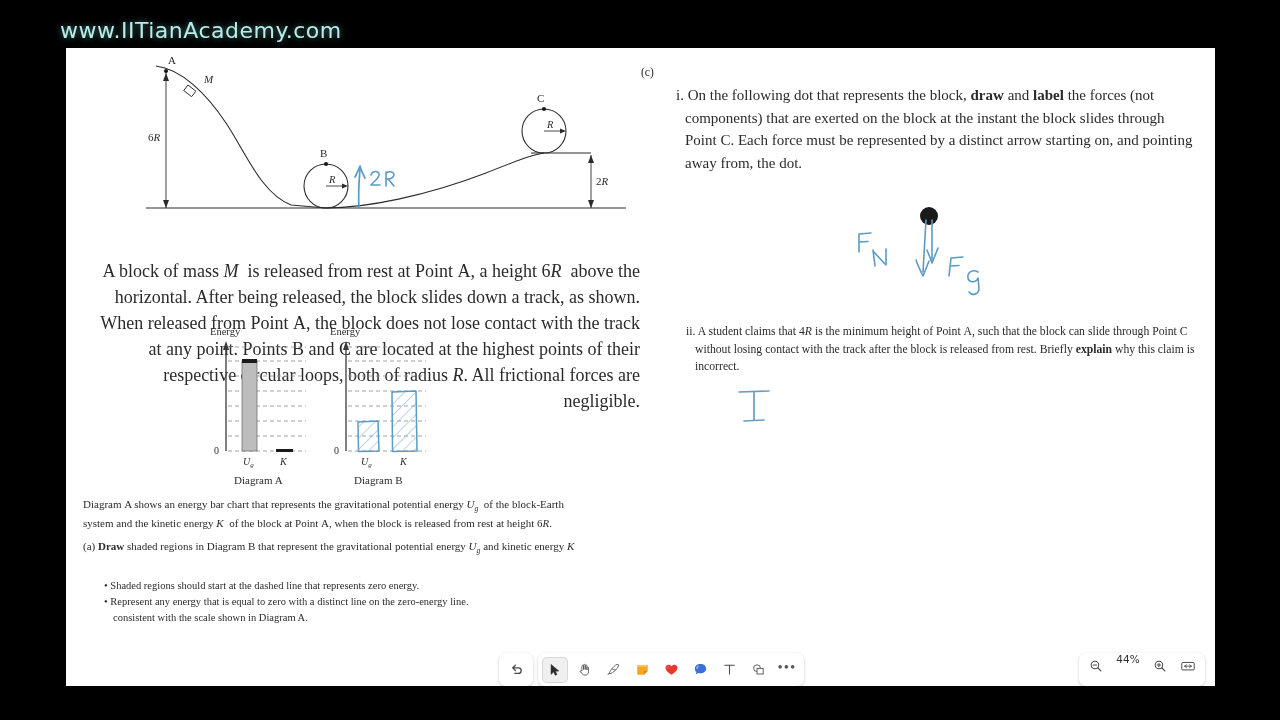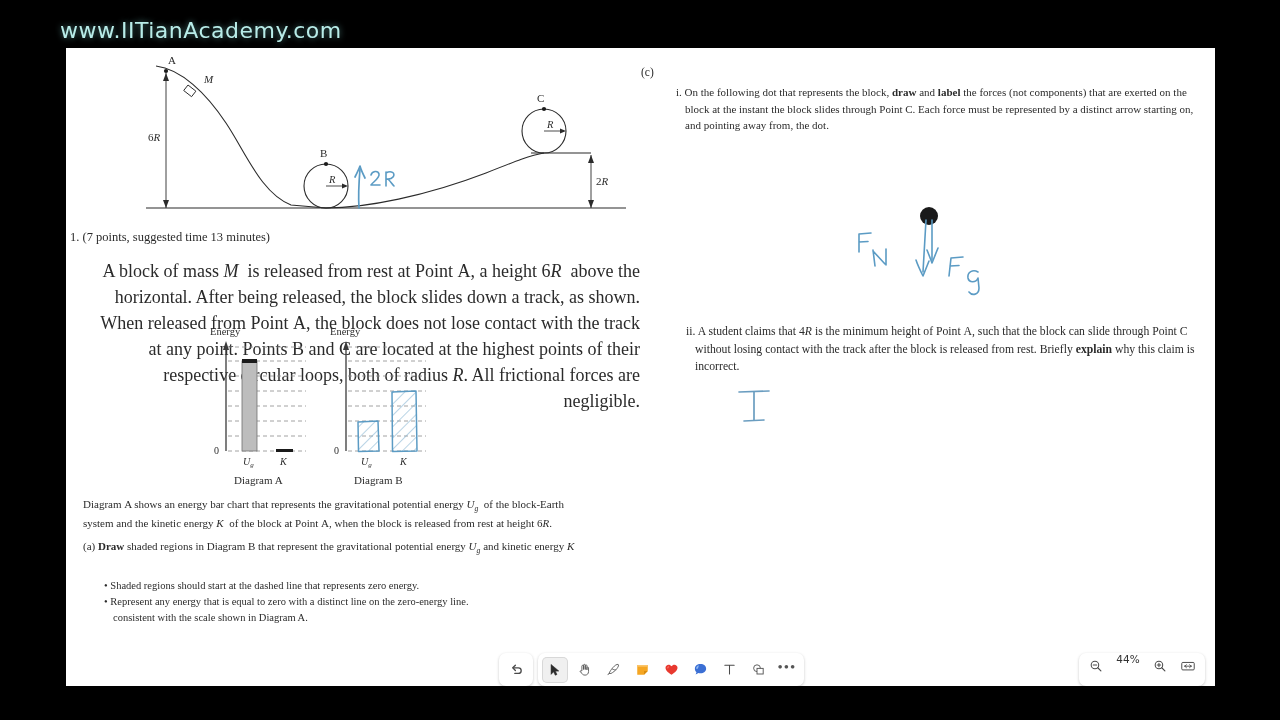--- a/index.html
+++ b/index.html
@@ -68,21 +68,21 @@
   #bullets .b-cont { display: block; padding-left: 9px; }
 
   
   #right-col { position: absolute; left: 560px; top: 0px; width: 589px; height: 638px; }
   #label-c {
     position: absolute; left: 15px; top: 18px;
     font-size: 11.5px;
   }
   #part-i {
     position: absolute; left: 50px; top: 36px; width: 518px;
-    font-size: 11px; line-height: 1.5;
+    font-size: 15px; line-height: 1.5;
   }
   #part-i .hang { display: block; text-indent: -9px; padding-left: 9px; }
   #part-ii {
     position: absolute; left: 60px; top: 275px; width: 518px;
     font-size: 11.7px; line-height: 1.5;
   }
   #part-ii .hang { display: block; text-indent: -9px; padding-left: 9px; }
 
   #fbd { position: absolute; left: 205px; top: 148px; width: 180px; height: 130px; }
   #ink-i { position: absolute; left: 105px; top: 335px; width: 50px; height: 45px; }
@@ -181,24 +181,20 @@
             <path d="M 233 155 C 232 140, 233 128, 234 116"></path>
             <path d="M 229 124 C 231 120, 233 116, 234 113 C 235 117, 237 121, 239 125"></path>
           </g>
           <g stroke="#5b9bc4" fill="none" stroke-width="1.6" stroke-linecap="round" stroke-linejoin="round">
             <path d="M 245 122 C 246 118, 252 117, 253 121 C 254 125, 247 129, 245 132 L 254 132"></path>
             <path d="M 260 119 L 260 133 M 260 120 C 265 117, 270 120, 267 124 C 265 127, 261 126, 260 126 M 262 126 C 265 129, 266 131, 268 133"></path>
           </g>
         </svg>
       </div>
 
-      <div id="prob-header" class="txt">
-        <span>1.</span>
-        <span>(7 points, suggested time 13 minutes)</span>
-      </div>
 
       <div id="prob-body" class="txt">
         A block of mass&nbsp;<em class="it">M</em>&nbsp; is released from rest at Point&nbsp;A, a height 6<em class="it">R</em>&nbsp;
         above the horizontal. After being released, the block slides down a track, as shown. When released from Point&nbsp;A,
         the block does not lose contact with the track at any point. Points&nbsp;B and&nbsp;C are located at the highest points
         of their respective circular loops, both of radius&nbsp;<em class="it">R</em>. All frictional forces are negligible.
       </div>
 
       <div id="charts">
         <svg width="260" height="170" viewBox="0 0 260 170">

